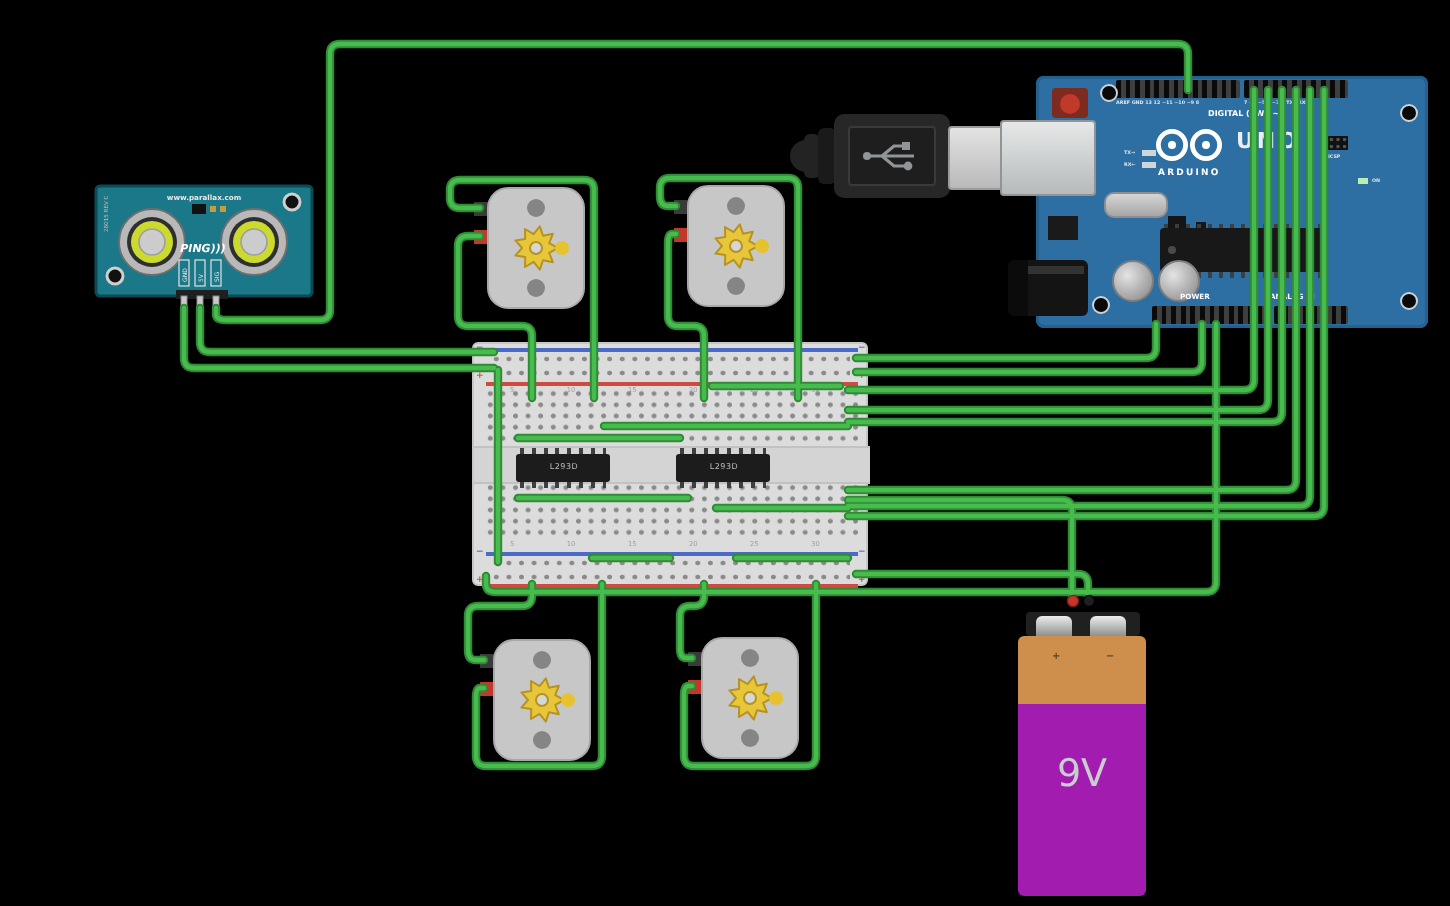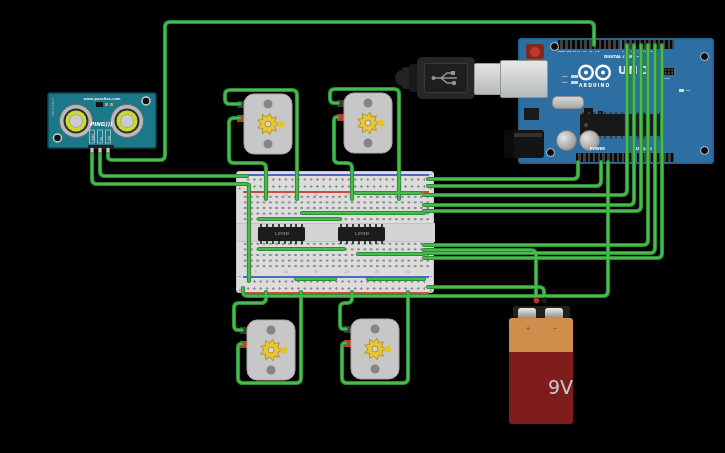--- a/index.html
+++ b/index.html
@@ -235,22 +235,22 @@
   <div id="battery" class="abs" style="z-index:6;">
     <div class="abs" style="left:10px;top:10px;width:57px;height:12px;background:#202020;border-radius:2px;"></div>
     <div class="abs" style="left:15px;top:12px;width:18px;height:10px;border-radius:3px 3px 0 0;
          background:linear-gradient(180deg,#ededed,#8f8f8f);"></div>
     <div class="abs" style="left:42px;top:12px;width:18px;height:10px;border-radius:3px 3px 0 0;
          background:linear-gradient(180deg,#ededed,#8f8f8f);"></div>
     <div class="abs" style="left:6px;top:22px;width:64px;height:34px;background:#cd8f4b;border-radius:3px 3px 0 0;">
       <div class="mi" style="left:17px;top:8px;transform:scale(0.62);color:#5d4526;">+</div>
       <div class="mi" style="left:44px;top:8px;transform:scale(0.62);color:#5d4526;">−</div>
     </div>
-    <div class="abs" style="left:6px;top:56px;width:64px;height:72px;background:#7f1d1d;border-radius:0 0 3px 3px;
-         text-align:right;">
+    <div class="abs" style="left:6px;top:56px;width:64px;height:96px;background:#a21caf;border-radius:0 0 3px 3px;
+         text-align:center;">
       <div style="padding-top:24px;font-size:19px;color:#c9cdcf;">9V</div>
     </div>
   </div>
 
   <svg class="overlay" width="725" height="453" viewBox="0 0 725 453">
     <defs>
       <g id="wireset">
         <path d="M108,154L108,157 Q108,160 113,160L160,160 Q165,160 165,155L165,27 Q165,22 170,22L589,22 Q594,22 594,27L594,45"></path>
         <path d="M100,154L100,171 Q100,176 105,176L247,176"></path>
         <path d="M92,154L92,179 Q92,184 97,184L247,184"></path>

